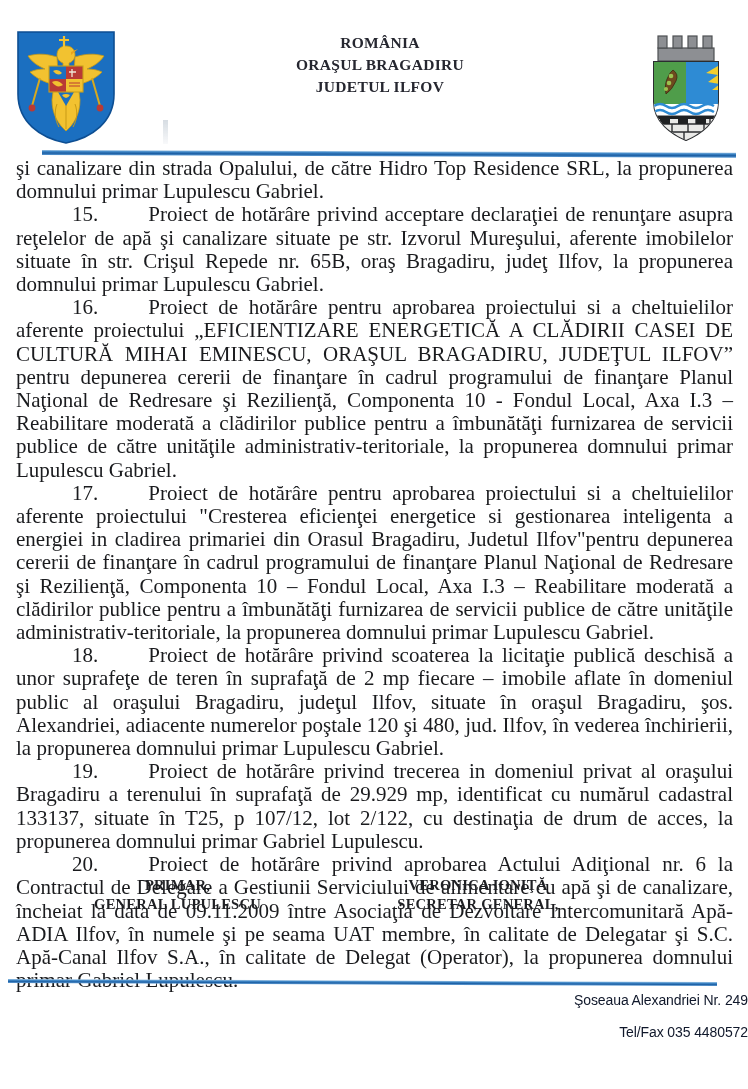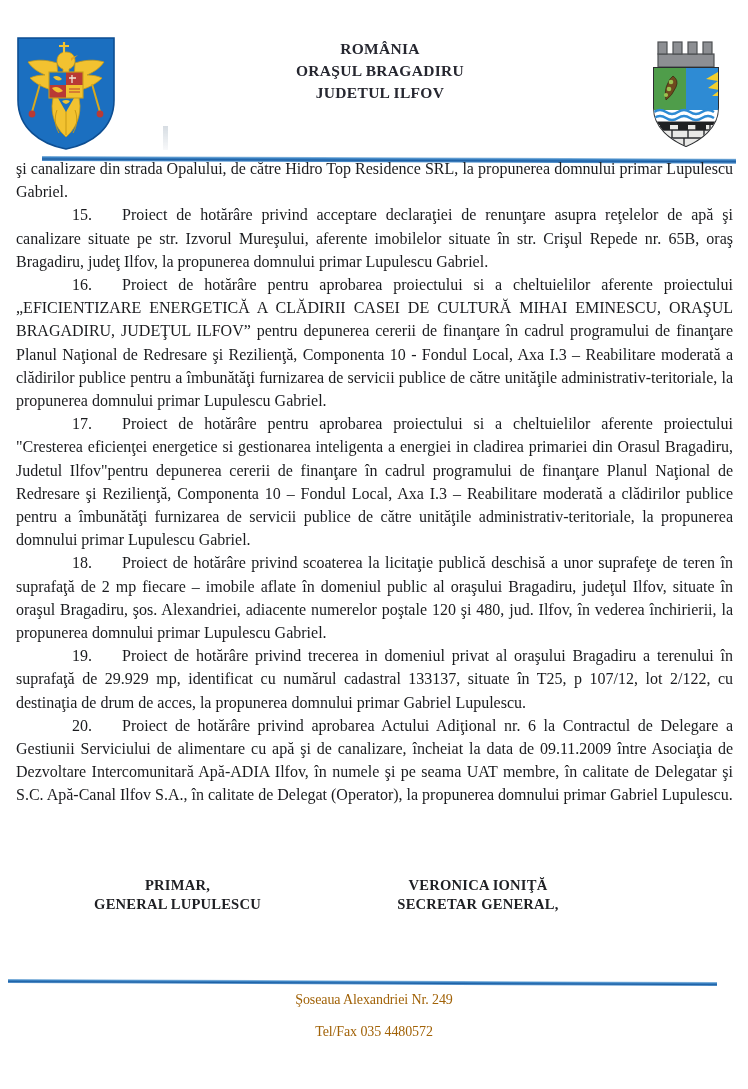--- a/index.html
+++ b/index.html
@@ -12,21 +12,21 @@
     height: 1089px;
     position: relative;
     font-family: "Liberation Serif", "DejaVu Serif", serif;
     color: #17181a;
     overflow: hidden;
   }
 
   
   .header {
     position: absolute;
-    left: 0; top: 14px;
+    left: 0; top: 8px;
     width: 740px;
     height: 148px;
   }
   .crest-left {
     position: absolute;
     left: 14px; top: 20px;
     width: 104px; height: 118px;
   }
   .crest-right {
     position: absolute;
@@ -68,29 +68,29 @@
   }
 
   
   .doc-body {
     position: absolute;
     left: 16px; top: 157px;
     width: 717px;
   }
   p.para {
     margin: 0;
-    font-size: 16px;
+    font-size: 21px;
     line-height: 23.2px;
     text-align: justify;
     text-justify: inter-word;
     color: #1a1b1e;
     font-family: "Liberation Serif", "DejaVu Serif", serif;
   }
   p.para.indent { text-indent: 56px; }
-  .numlead { margin-right: 30px; }
+  .numlead { margin-right: 50px; }
 
   
   .signatures {
     position: absolute;
     left: 0; top: 876px;
     width: 681px;
     height: 48px;
   }
   .sig-block {
     position: absolute;
@@ -115,24 +115,25 @@
     transform: rotate(0.25deg);
     transform-origin: left center;
   }
   .footer {
     position: absolute;
     left: 0; top: 992px;
     width: 748px;
     text-align: center;
   }
   .footer-line {
-    font-family: Liberation Serif, serif;
+    font-family: Liberation Sans, sans-serif;
     font-size: 14px;
-    color: #a16207;
+    color: #0f172a;
     letter-spacing: -0.1px;
+    text-align: right;
   }
   .footer-line.addr { margin-bottom: 16px; }
 </style>
 </head>
 <body>
 
 <div class="header">
 
   <svg class="crest-left" viewBox="0 0 104 118">
     <path d="M4 4 H100 V66 C100 94 78 110 52 115 C26 110 4 94 4 66 Z" fill="#1b6fc0" stroke="#0d4e92" stroke-width="1.6"></path>

